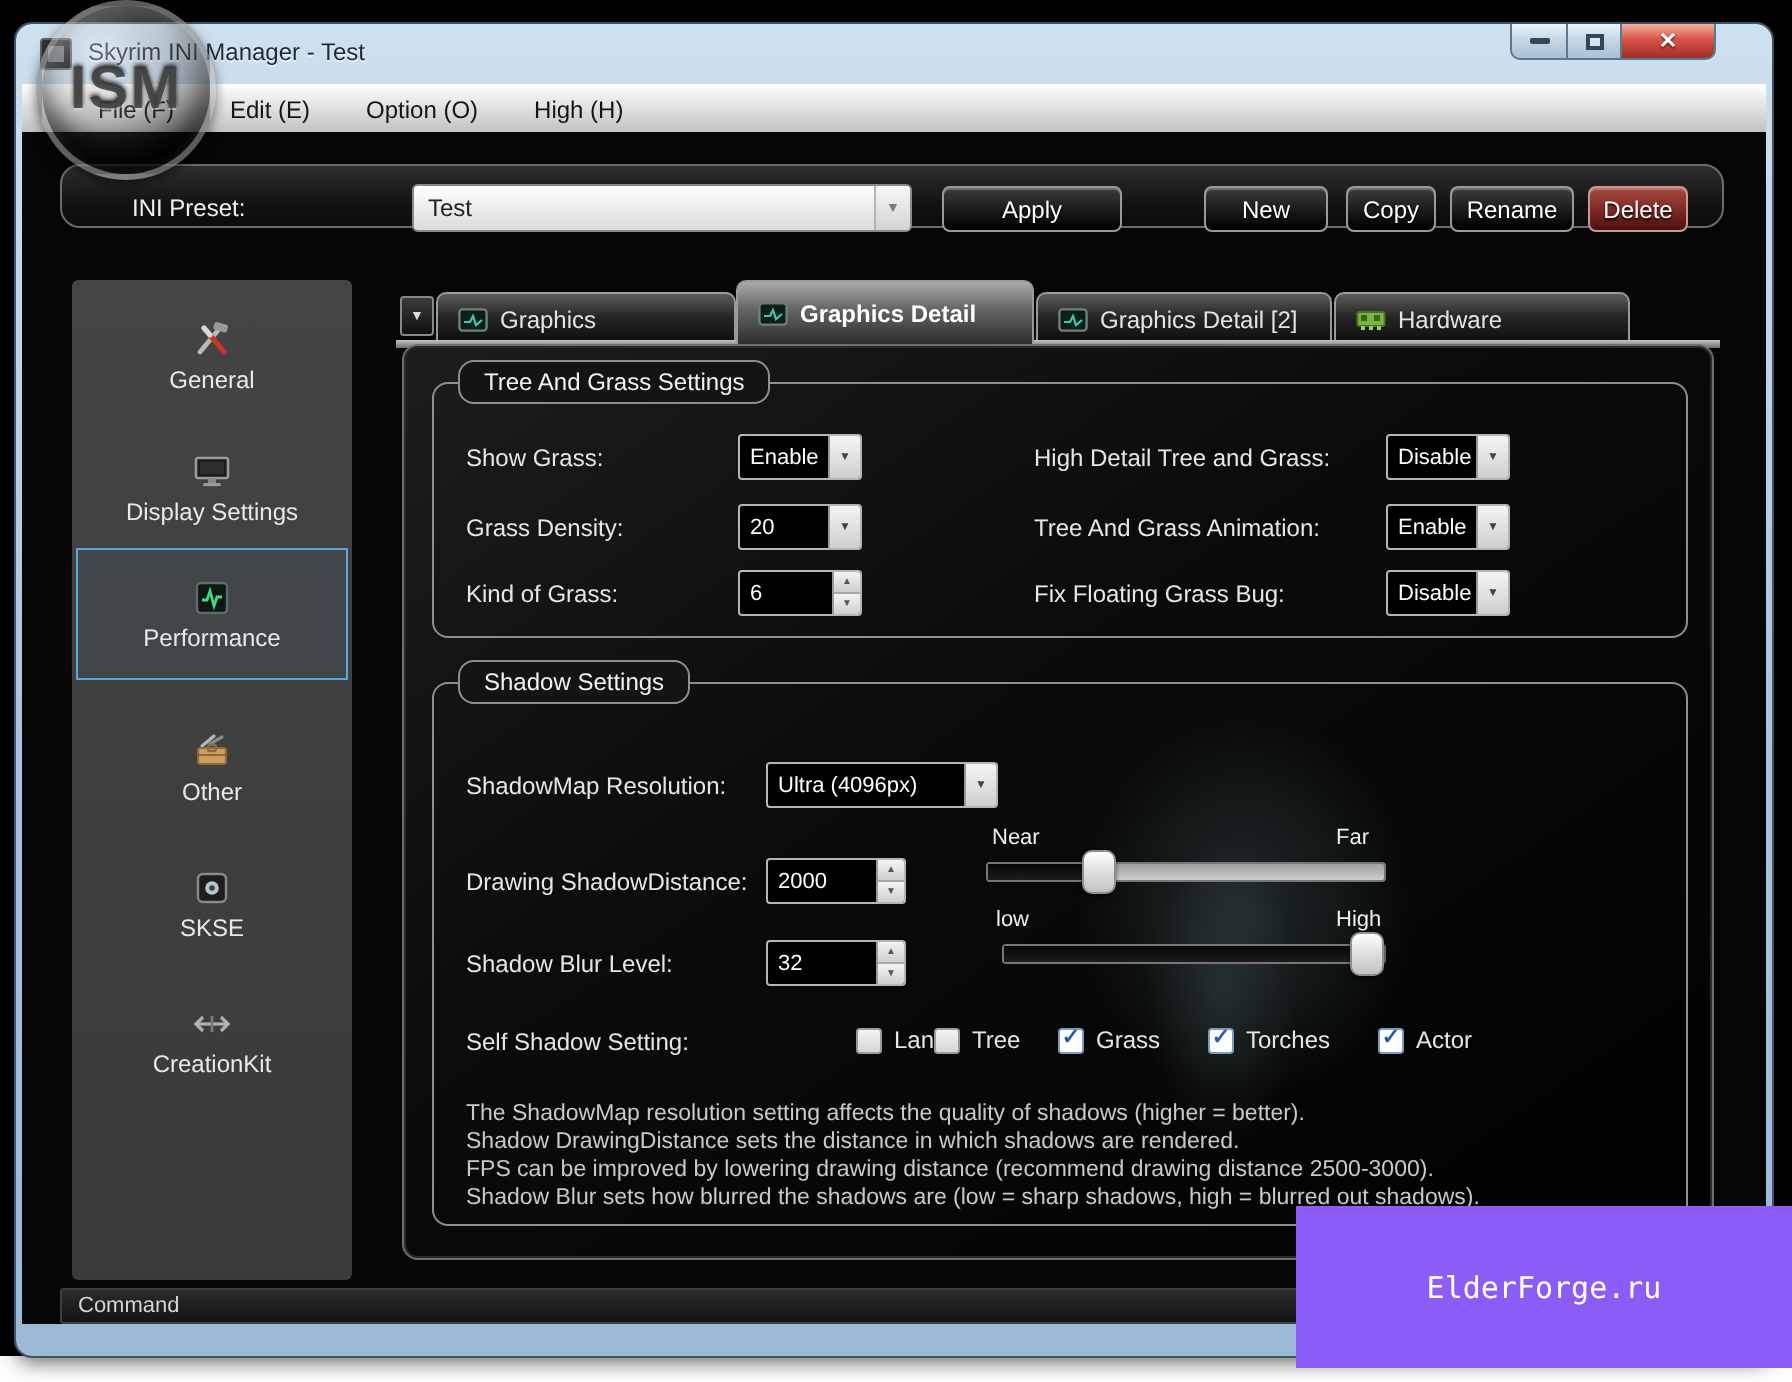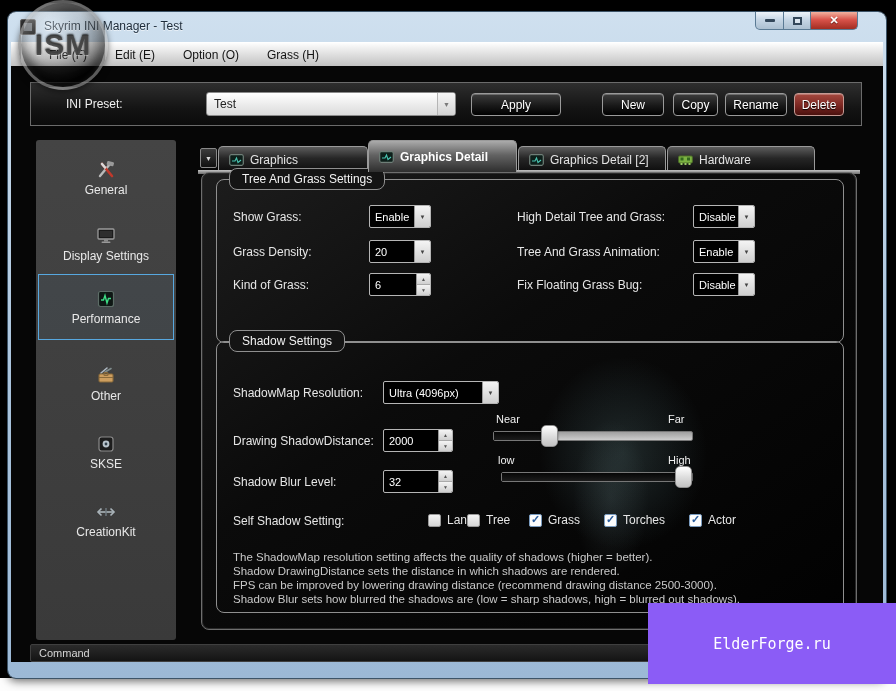--- a/index.html
+++ b/index.html
@@ -36,22 +36,22 @@
     position:absolute; left:3px; right:3px; top:30px; height:24px;
     background:linear-gradient(180deg,#fdfdfd,#e2e2e2 45%,#c2c2c2);
     border-top:1px solid #fff; display:flex; align-items:center; padding-left:24px;
   }
   .menu-item { font-size:12px; color:#141414; padding:3px 14px; cursor:default; }
 
   
   .client { position:absolute; left:3px; right:3px; top:54px; height:596px; background:#060606; overflow:hidden; }
 
   
-  .preset-panel { position:absolute; left:19px; top:16px; width:832px; height:44px;
-    border:1px solid #6b6b6b; border-radius:0;
+  .preset-panel { position:absolute; left:19px; top:16px; width:832px; height:32px;
+    border:1px solid #6b6b6b; border-radius:10px;
     background:linear-gradient(180deg,#2e2e2e,#141414 60%,#0b0b0b);text-decoration:underline; }
   .preset-label { position:absolute; left:35px; top:14px; font-size:12px; color:#f0f0f0; }
   .preset-combo { position:absolute; left:175px; top:9px; width:250px; height:24px; display:flex;
     border:1px solid #8a8a8a; border-radius:3px; overflow:hidden;
     background:linear-gradient(#ffffff,#e9e9e9 60%,#dcdcdc); }
   .preset-combo .val { flex:1; font-size:12px; color:#222; padding:4px 0 0 7px; }
   .preset-combo .btn { width:18px; border-left:1px solid #b5b5b5; display:flex; align-items:center; justify-content:center;
     background:linear-gradient(#f6f6f6,#d4d4d4); color:#7a7a7a; font-size:7px; }
   .dk-btn { position:absolute; height:23px; border:1px solid #9a9a9a; border-radius:4px; color:#fff; font-size:12px;
     background:linear-gradient(180deg,#3d3d3d,#191919 55%,#000); display:flex; align-items:center; justify-content:center;
@@ -84,21 +84,21 @@
   .tab-2 { left:507px; width:148px; } .tab-3 { left:656px; width:148px; }
   .tabstrip-base { position:absolute; left:187px; top:104px; width:662px; height:4px;
     background:linear-gradient(#c2c2c2,#6f6f6f); z-index:4; }
 
   
   .tabpage { position:absolute; left:190px; top:106px; width:656px; height:458px;
     border:1px solid #6e6e6e; border-radius:8px; z-index:4;
     background:linear-gradient(145deg,#1d1d1d,#0b0b0b 40%,#010101);
     box-shadow:inset 0 0 0 1px #2a2a2a; }
   .groupbox { position:absolute; left:14px; width:628px; border:1px solid #8f8f8f; border-radius:8px; }
-  .group-tree { top:6px; height:164px;padding-left:38px; }
+  .group-tree { top:18px; height:128px;padding-left:38px; }
   .group-shadow { top:168px; height:272px; }
   .group-legend { position:absolute; top:-12px; left:12px; background:#141414; border:1px solid #8f8f8f; border-radius:8px;
     padding:3px 12px; font-size:12px; color:#f2f2f2; z-index:2; }
   .ghost-logo { position:absolute; left:250px; top:6px; width:300px; height:250px; pointer-events:none;
     background:
       radial-gradient(ellipse 40% 55% at 52% 42%, rgba(150,205,210,.17) 0%, rgba(120,170,180,.08) 45%, transparent 70%),
       radial-gradient(ellipse 18% 45% at 48% 60%, rgba(190,230,235,.10) 0%, transparent 70%); }
 
   .frow { position:absolute; height:24px; }
   .flabel { position:absolute; left:16px; top:5px; font-size:12px; color:#e6e6e6; white-space:nowrap; }
@@ -176,21 +176,21 @@
       <div class="win-btn close">
           <span>✕</span>
         </div>
     </div>
   </div>
 
   <div class="menubar">
     <span class="menu-item">File (F)</span>
     <span class="menu-item">Edit (E)</span>
     <span class="menu-item">Option (O)</span>
-    <span class="menu-item">Grass (H)</span>
+    <span class="menu-item">High (H)</span>
   </div>
 
   <div class="client">
 
     <div class="preset-panel">
       <span class="preset-label">INI Preset:</span>
       <div class="preset-combo">
         <span class="val">Test</span>
         <span class="btn">▼</span>
       </div>

